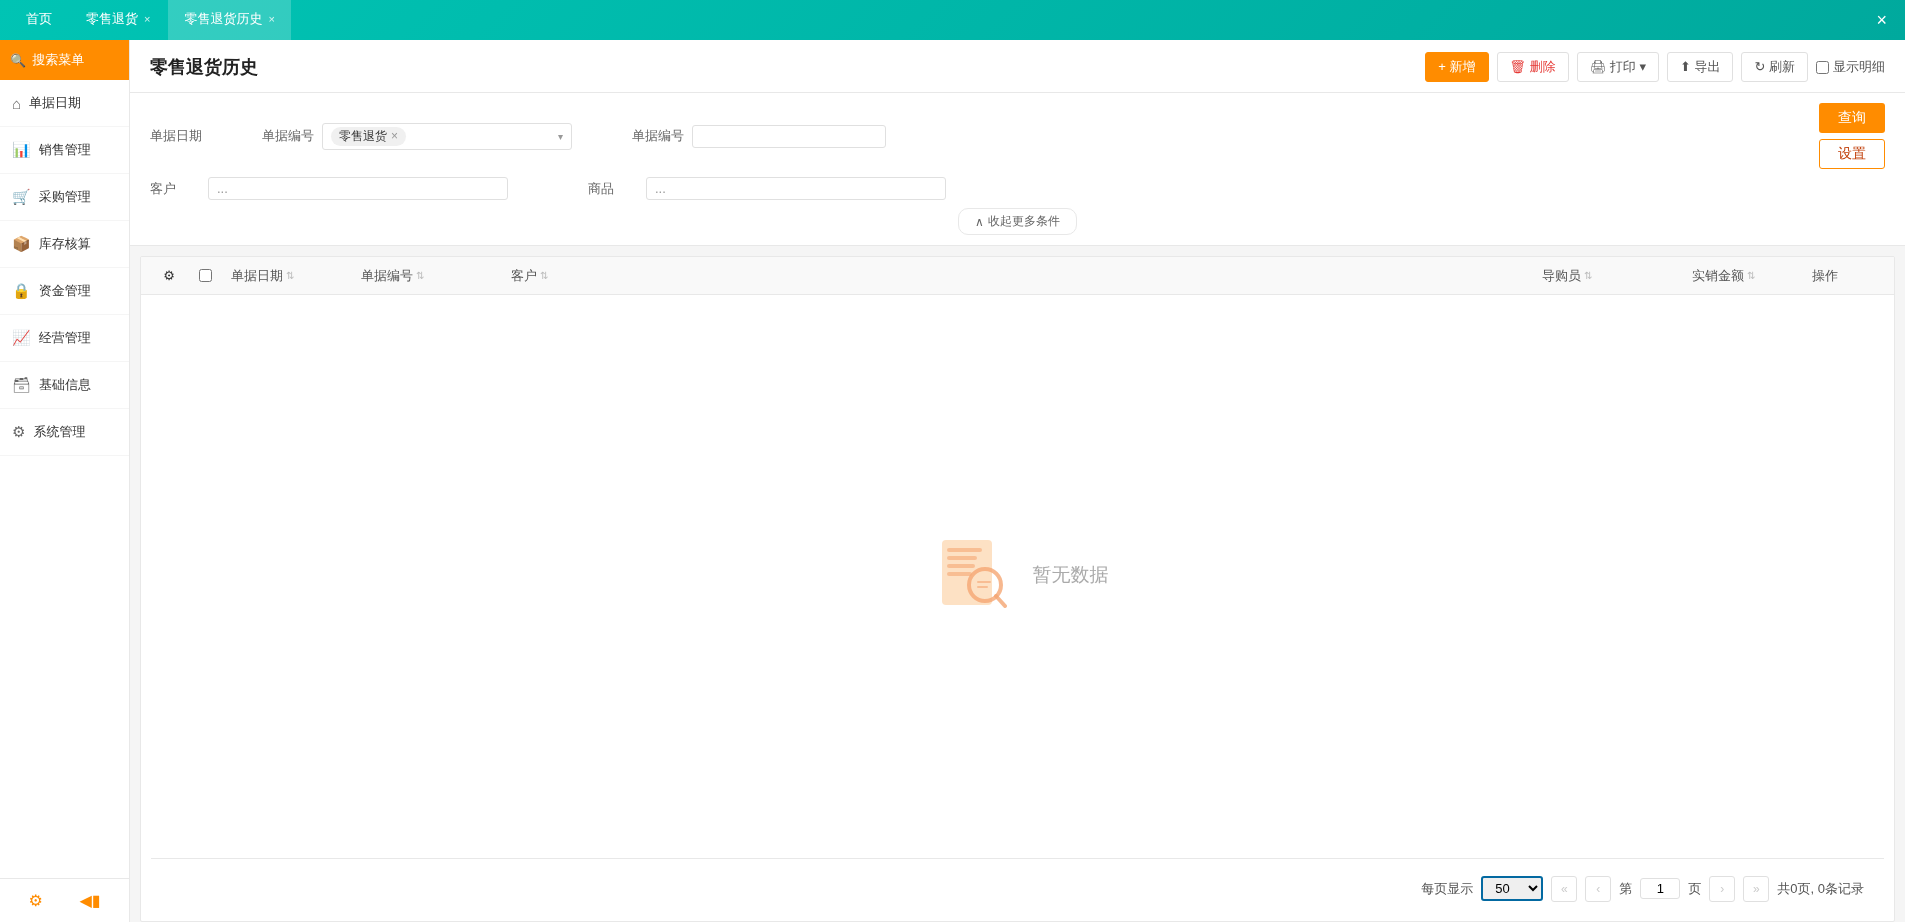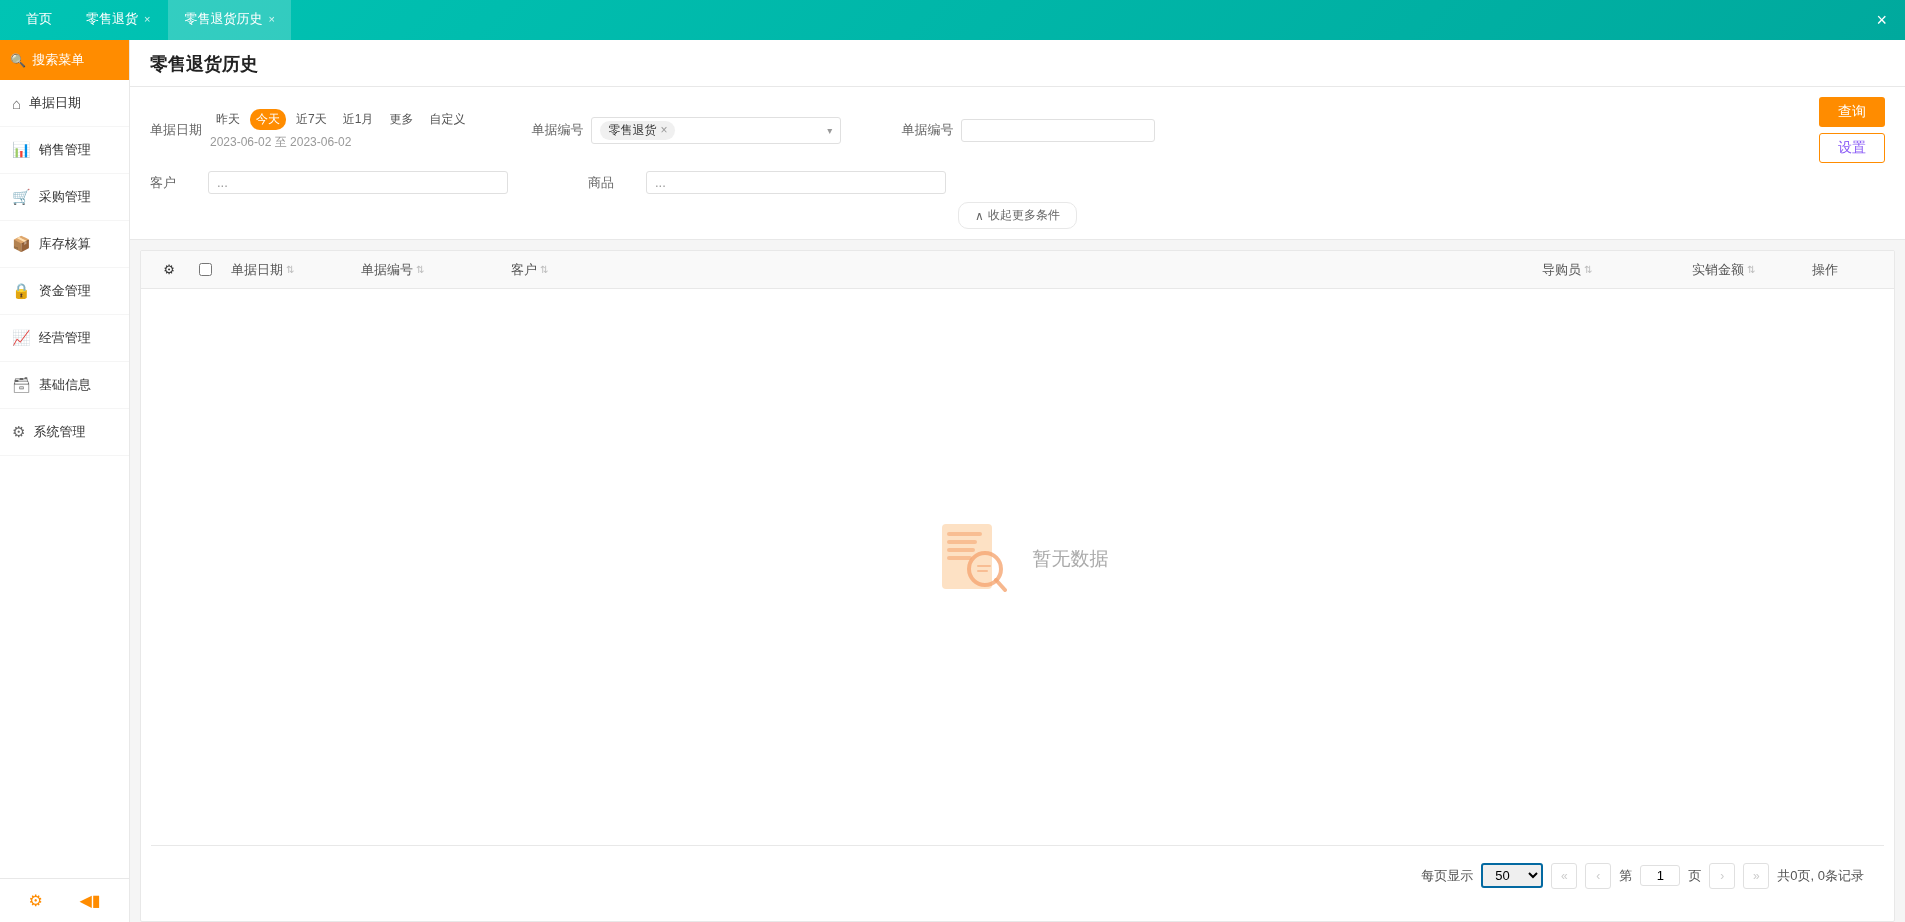--- a/index.html
+++ b/index.html
@@ -299,21 +299,21 @@
       height: 60px;
       background: #fff;
       border-top: 1px solid #e8e8e8;
       display: flex;
       align-items: center;
       justify-content: flex-end;
       padding: 0 20px;
       gap: 8px;
       font-size: 13px;
       color: #555;
-      margin: 16px 10px;
+      margin: 3px 10px;
       border-radius: 0 0 2px 2px;
     }
     .page-size-select {
       border: 2px solid #0369a1;
       border-radius: 3px;
       padding: 2px 8px;
       font-size: 13px;
       outline: none;
     }
     .page-nav-btn {
@@ -342,21 +342,21 @@
       background: #ff8c00;
       color: #fff;
       border: none;
       border-radius: 3px;
       padding: 6px 18px;
       font-size: 14px;
       cursor: pointer;
     }
     .settings-btn {
       background: #fff;
-      color: #8b5cf6;
+      color: #c2410c;
       border: 1px solid #ff8c00;
       border-radius: 3px;
       padding: 5px 18px;
       font-size: 14px;
       cursor: pointer;
     }
     .query-settings-group {
       display: flex;
       flex-direction: column;
       gap: 6px;
@@ -428,39 +428,39 @@
       <span class="sidebar-footer-icon" style="color:#ff8c00;">⚙</span>
       <span class="sidebar-footer-icon" style="color:#ff8c00;">◀▮</span>
     </div>
   </div>
 
   <div class="main">
 
     <div class="page-header">
       <div class="page-title-row">
         <span class="page-title">零售退货历史</span>
+        <div class="toolbar">
+          <button class="toolbar-btn primary">+ 新增</button>
+          <button class="toolbar-btn danger">🗑 删除</button>
+          <button class="toolbar-btn">🖨 打印 ▾</button>
+          <button class="toolbar-btn">⬆ 导出</button>
+          <button class="toolbar-btn">↻ 刷新</button>
+          <div class="display-toggle">
+            <input type="checkbox" style="">
+            <span>显示明细</span>
+          </div>
+        </div>
       </div>
     </div>
 
     <div class="filter-area">
       <div class="filter-row">
 
         <div class="filter-item">
           <span class="filter-label">单据日期</span>
-          <div style="display:flex;flex-direction:column;gap:2px;">
-            <div class="date-shortcuts">
-              <span class="date-shortcut">昨天</span>
-              <span class="date-shortcut active">今天</span>
-              <span class="date-shortcut">近7天</span>
-              <span class="date-shortcut">近1月</span>
-              <span class="date-shortcut">更多</span>
-              <span class="date-shortcut">自定义</span>
-            </div>
-            <div class="date-range">2023-06-02 至 2023-06-02</div>
-          </div>
         </div>
 
         <div class="filter-item" style="margin-left:40px;">
           <span class="filter-label">单据编号</span>
           <div class="filter-tag-box" style="min-width:250px;">
             <div class="filter-tag">
               <span>零售退货</span>
               <span class="remove">×</span>
             </div>
             <span style="flex:1;"></span>

